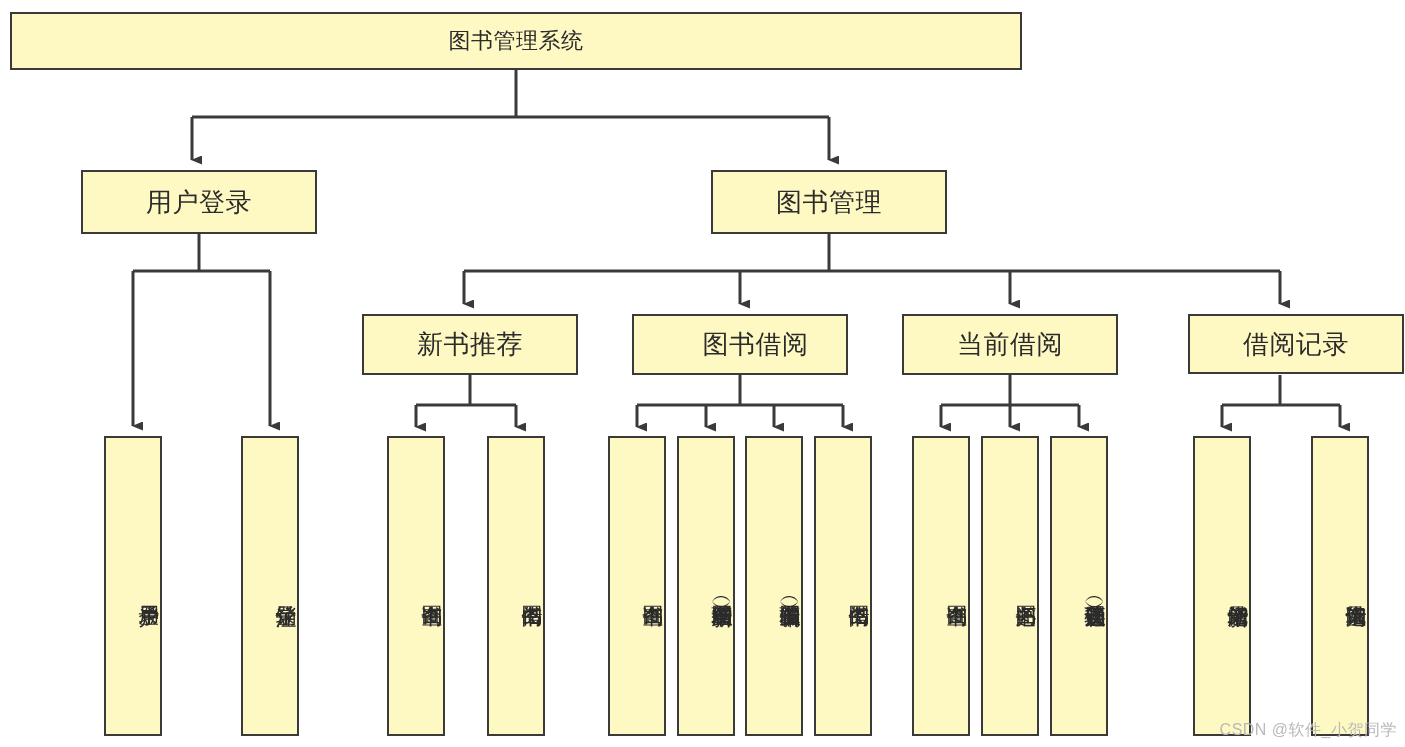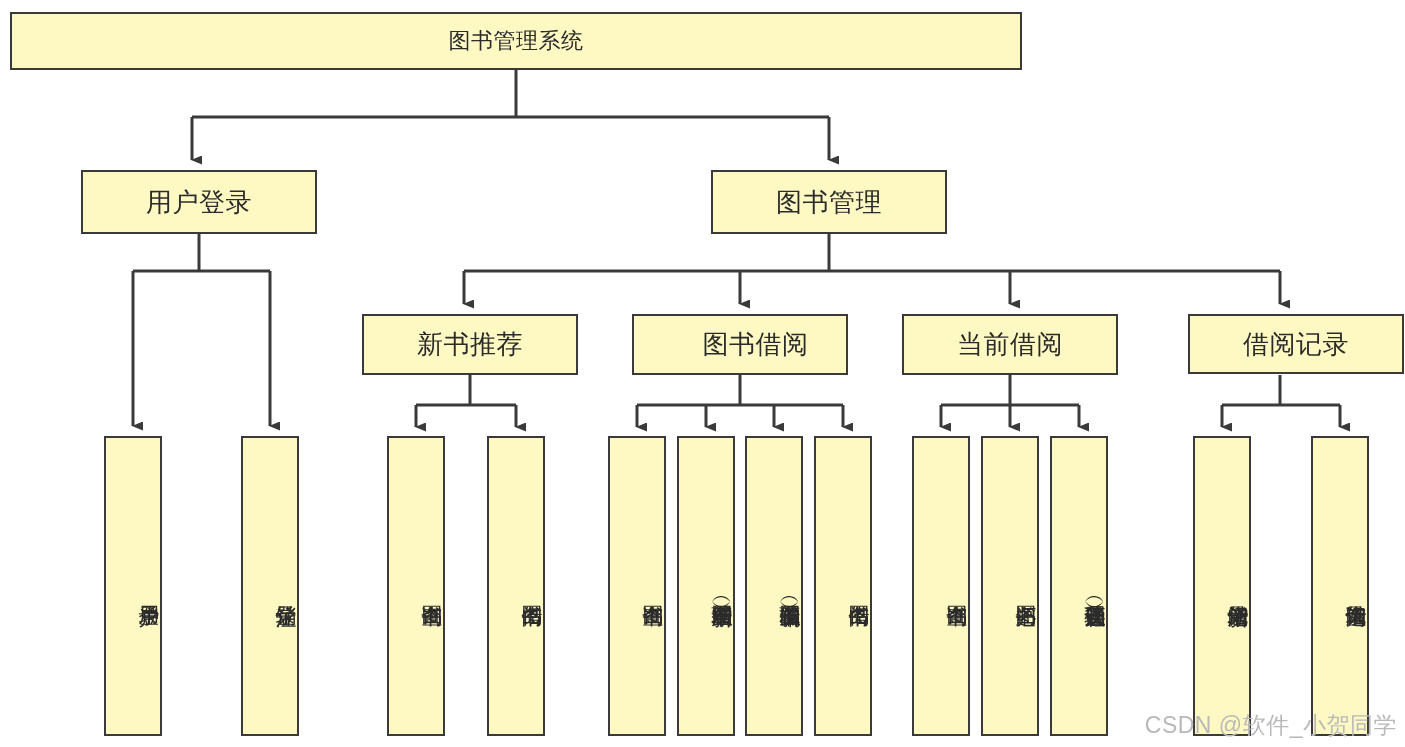--- a/index.html
+++ b/index.html
@@ -60,21 +60,21 @@
     display: block;
     white-space: nowrap;
   }
   .node.root {
     font-size: 22px;
   }
   #watermark {
     position: absolute;
     right: 8px;
     bottom: 6px;
-    font-size: 23px;
+    font-size: 16px;
     color: #b9b9b9;
     white-space: nowrap;
     letter-spacing: 0.5px;
   }
 </style>
 </head>
 <body>
 
 <div id="diagram-canvas">
 

